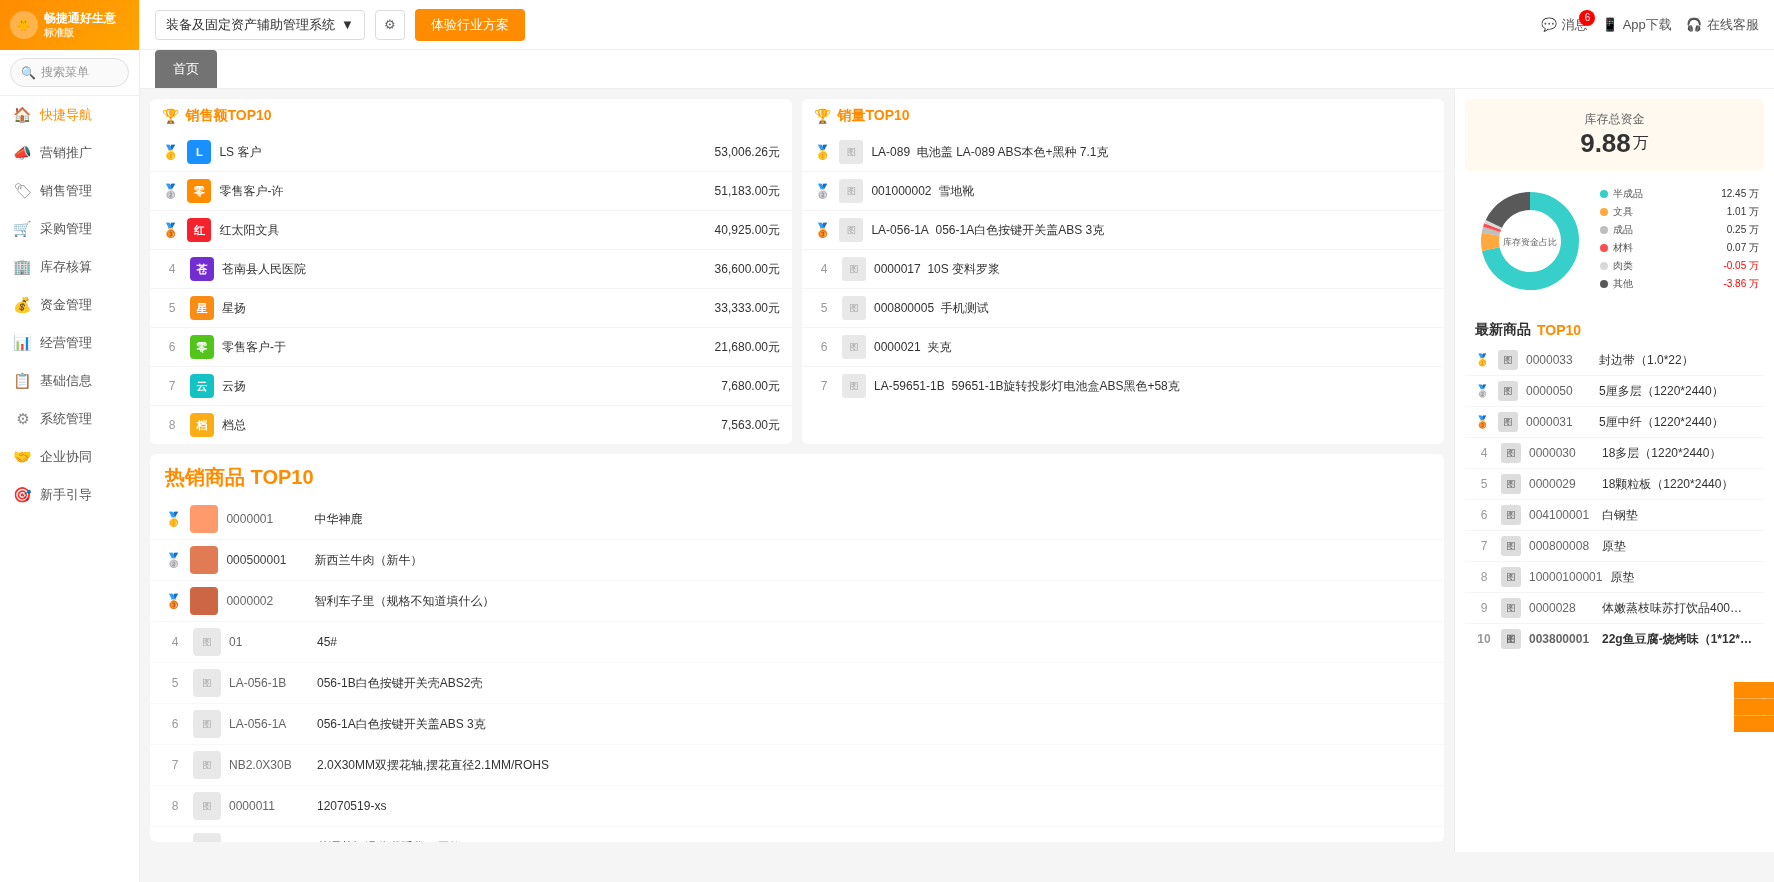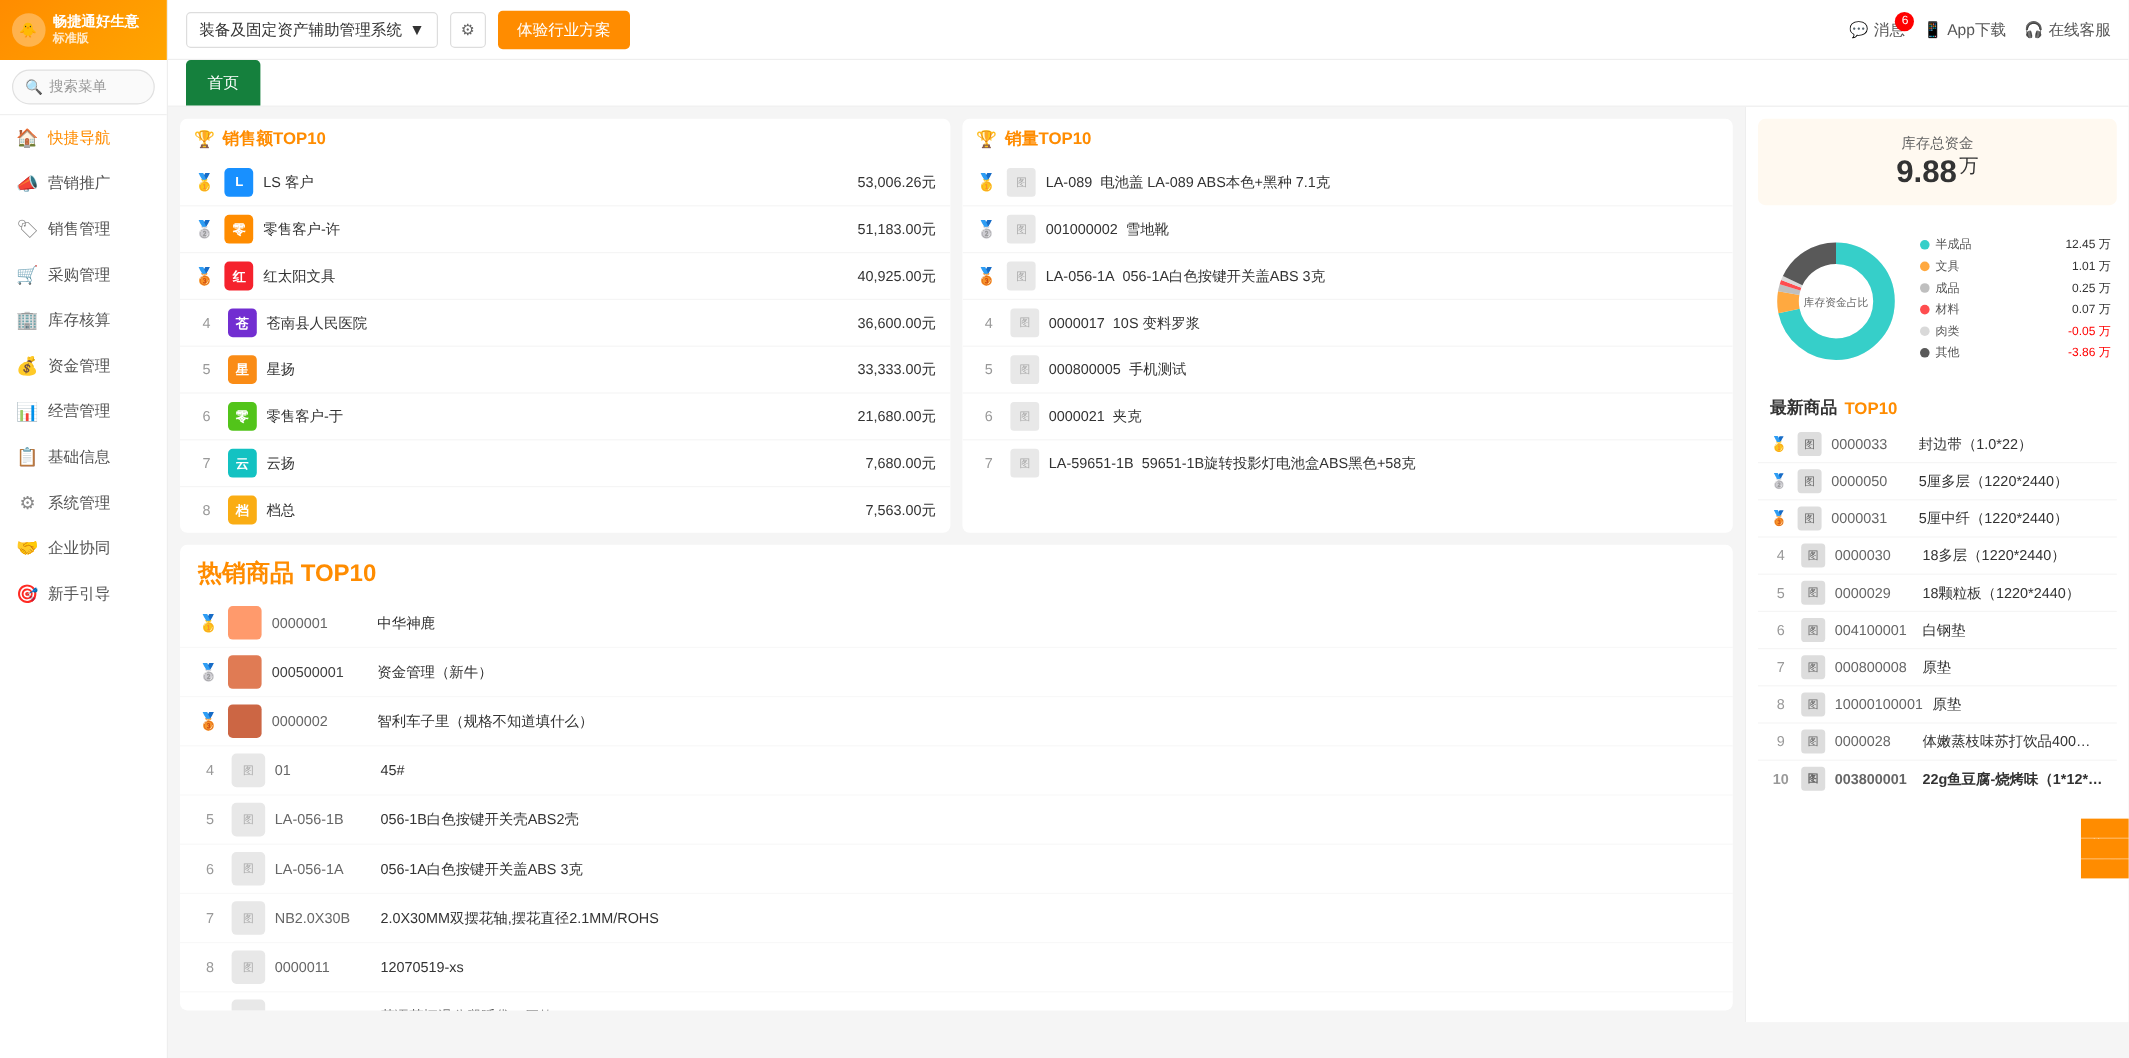--- a/index.html
+++ b/index.html
@@ -143,21 +143,21 @@
       padding: 0 15px;
     }
     .content-tab {
       padding: 10px 18px;
       font-size: 13px;
       cursor: pointer;
       color: #555;
     }
     .content-tab.active {
       color: #fff;
-      background: #15803d;
+      background: #737373;
       border-radius: 4px 4px 0 0;
     }
 
     
     .content-body {
       flex: 1;
       display: flex;
       overflow: hidden;
       background: #f5f5f5;
     }
@@ -259,21 +259,20 @@
       border-bottom: 1px solid #f8f8f8;
       font-size: 12px;
     }
     .hot-product-row:last-child { border-bottom: none; }
 
     
     .inventory-total {
       background: #fff9f0;
       border-radius: 6px;
       padding: 12px 11px;
-      margin-bottom: 10px;
       text-align: center;
     }
     .inventory-total-label { font-size: 12px; color: #666; }
 
     
     .donut-container {
       display: flex;
       align-items: center;
       gap: 10px;
       padding: 10px 5px;
@@ -587,21 +586,21 @@
             <div class="hot-product-row">
     <span class="rank-medal">🥇</span>
     <div class="product-thumb" style="background:#ff9a6c;width:28px;height:28px;border-radius:4px"></div>
     <span style="color:#666;min-width:80px">0000001</span>
     <span style="color:#333;flex:1">中华神鹿</span>
   </div>
             <div class="hot-product-row">
     <span class="rank-medal">🥈</span>
     <div class="product-thumb" style="background:#e07b54;width:28px;height:28px;border-radius:4px"></div>
     <span style="color:#404040;min-width:80px">000500001</span>
-    <span style="color:#333;flex:1">资金管理（新牛）</span>
+    <span style="color:#333;flex:1">新西兰牛肉（新牛）</span>
   </div>
             <div class="hot-product-row">
     <span class="rank-medal">🥉</span>
     <div class="product-thumb" style="background:#cc6644;width:28px;height:28px;border-radius:4px"></div>
     <span style="color:#666;min-width:80px">0000002</span>
     <span style="color:#333;flex:1">智利车子里（规格不知道填什么）</span>
   </div>
             <div class="hot-product-row">
     <span class="rank-num">4</span>
     <div class="product-thumb" style="background:#e8e8e8;width:28px;height:28px;border-radius:4px">
@@ -652,21 +651,21 @@
   </div>
           </div>
       </div>
 
     </div>
 
     <div class="right-panel">
 
       <div class="inventory-total">
         <div class="inventory-total-label">库存总资金</div>
-        <div style="display:flex;align-items:flex-start;justify-content:center;gap:2px">
+        <div style="display:flex;align-items:center;justify-content:center;gap:2px">
           <span style="font-size:26px;font-weight:bold;color:#333">9.88</span>
           <span style="font-size:16px;color:#333">万</span>
         </div>
       </div>
 
       <div class="donut-container">
         <svg class="donut-svg" width="120" height="120" viewBox="0 0 120 120">
 
           <circle cx="60" cy="60" r="40" fill="none" stroke="#f0f0f0" stroke-width="18"></circle>
 

